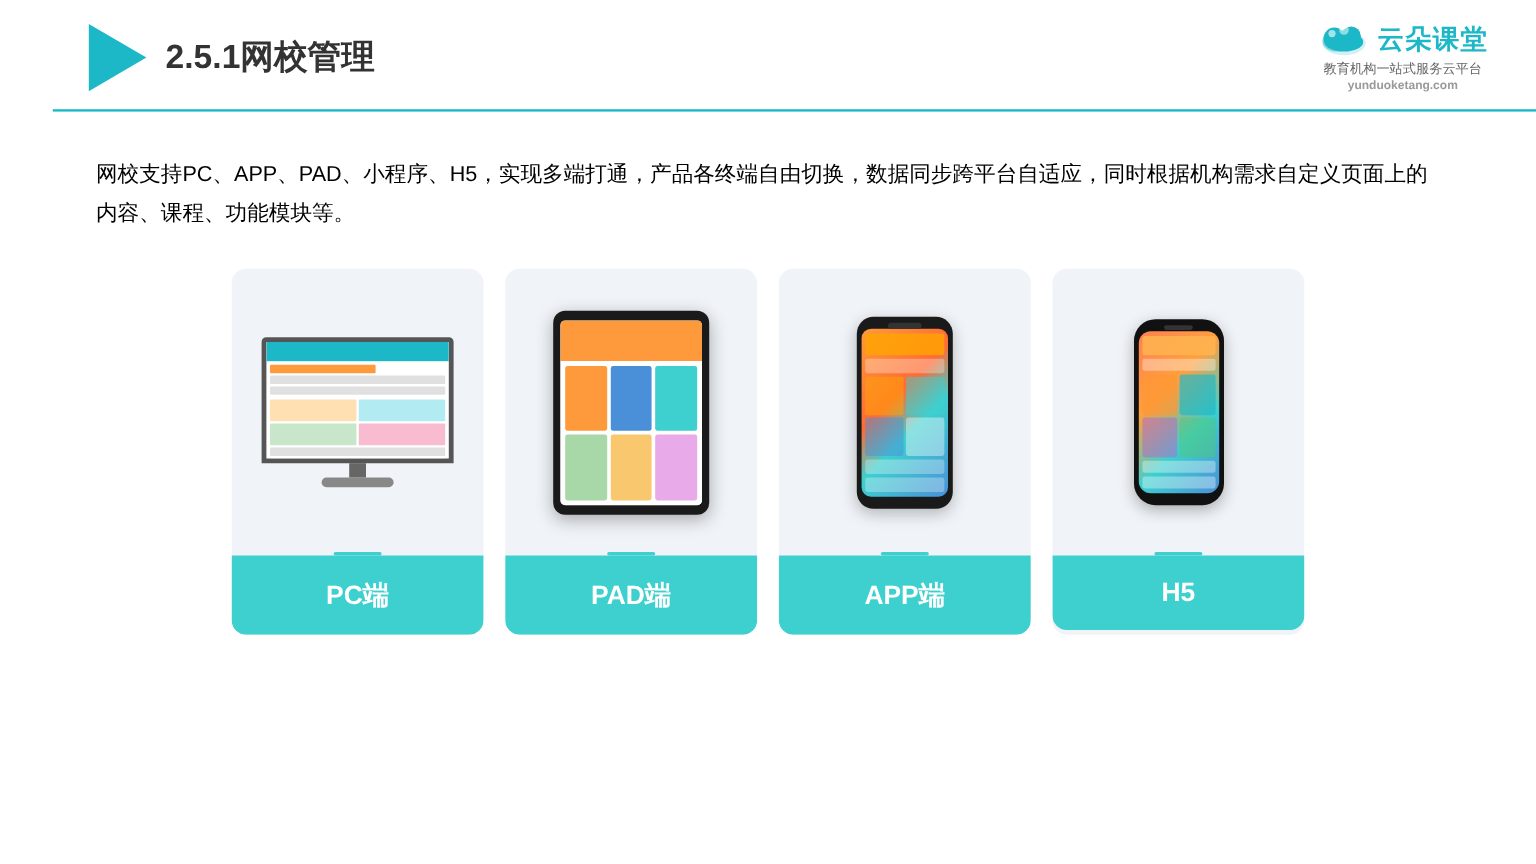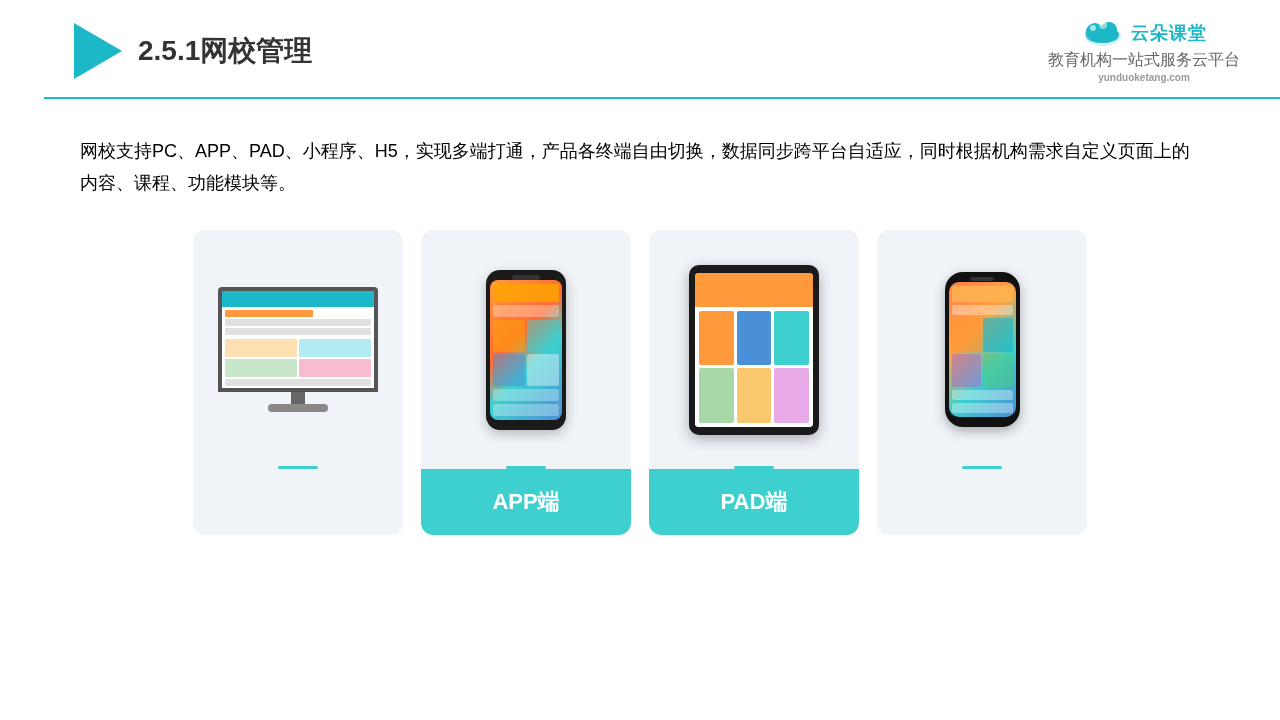--- a/index.html
+++ b/index.html
@@ -46,21 +46,21 @@
     .brand-logo {
       display: flex;
       align-items: center;
       gap: 6px;
     }
     .cloud-icon {
       width: 44px;
       height: 30px;
     }
     .brand-name {
-      font-size: 18px;
+      font-size: 22px;
       font-weight: bold;
       color: #1cb8c8;
       letter-spacing: 1px;
     }
     .brand-subtitle {
       font-size: 11px;
       color: #666;
       margin-top: 2px;
       text-align: center;
     }
@@ -328,21 +328,21 @@
         <ellipse cx="26" cy="14" rx="10" ry="8" fill="#1cb8c8" opacity="0.7"></ellipse>
         <ellipse cx="22" cy="17" rx="16" ry="8" fill="#1cb8c8"></ellipse>
         <ellipse cx="14" cy="14" rx="9" ry="9" fill="#1cb8c8"></ellipse>
         <ellipse cx="28" cy="12" rx="8" ry="8" fill="#1cb8c8"></ellipse>
 
         <circle cx="12" cy="10" r="3" fill="white" opacity="0.6"></circle>
         <circle cx="22" cy="7" r="4" fill="white" opacity="0.5"></circle>
       </svg>
       <span class="brand-name">云朵课堂</span>
     </div>
-    <div class="brand-subtitle" style="white-space:pre-line; font-size:16px; color:#666; text-align:right;">教育机构一站式服务云平台</div>
+    <div class="brand-subtitle" style="white-space:pre-line; font-size:11px; color:#666; text-align:right;">教育机构一站式服务云平台</div>
     <div class="brand-url">yunduoketang.com</div>
   </div>
 </header>
 
 <div class="description">
   <p>网校支持PC、APP、PAD、小程序、H5，实现多端打通，产品各终端自由切换，数据同步跨平台自适应，同时根据机构需求自定义页面上的内容、课程、功能模块等。</p>
 </div>
 
 <div class="cards-section">
 
@@ -363,20 +363,42 @@
             </div>
             <div class="monitor-row"></div>
             <div class="monitor-row"></div>
           </div>
         </div>
         <div class="monitor-neck"></div>
         <div class="monitor-base"></div>
       </div>
     </div>
     <div class="section-line"></div>
+    <div class="device-label">PC端</div>
+  </div>
+
+  <div class="device-card">
+    <div class="device-image-area">
+      <div class="ipad">
+        <div class="ipad-screen">
+          <div class="ipad-screen-inner">
+            <div class="ipad-rows">
+              <div class="ipad-cell"></div>
+              <div class="ipad-cell"></div>
+              <div class="ipad-cell"></div>
+              <div class="ipad-cell"></div>
+              <div class="ipad-cell"></div>
+              <div class="ipad-cell"></div>
+            </div>
+          </div>
+        </div>
+      </div>
+    </div>
+    <div class="section-line"></div>
+    <div class="device-label">PAD端</div>
   </div>
 
   <div class="device-card">
     <div class="device-image-area">
       <div class="phone">
         <div class="phone-screen">
           <div class="phone-screen-content">
             <div class="phone-row header-row"></div>
             <div class="phone-row"></div>
             <div class="phone-grid">
@@ -388,41 +410,20 @@
             <div class="phone-row"></div>
             <div class="phone-row"></div>
           </div>
         </div>
       </div>
     </div>
     <div class="section-line"></div>
     <div class="device-label">APP端</div>
   </div>
 
-  <div class="device-card">
-    <div class="device-image-area">
-      <div class="ipad">
-        <div class="ipad-screen">
-          <div class="ipad-screen-inner">
-            <div class="ipad-rows">
-              <div class="ipad-cell"></div>
-              <div class="ipad-cell"></div>
-              <div class="ipad-cell"></div>
-              <div class="ipad-cell"></div>
-              <div class="ipad-cell"></div>
-              <div class="ipad-cell"></div>
-            </div>
-          </div>
-        </div>
-      </div>
-    </div>
-    <div class="section-line"></div>
-    <div class="device-label">PAD端</div>
-  </div>
-
 
   <div class="device-card">
     <div class="device-image-area">
       <div class="phone-mini" style="background:#111; border-radius:18px;">
         <div class="phone-mini-screen" style="background: linear-gradient(135deg, #ff7f50 0%, #ffa040 35%, #3ecfcf 65%, #4a90d9 100%);">
           <div class="phone-mini-inner">
             <div class="pm-header" style="background: rgba(255,180,80,0.85);"></div>
             <div class="pm-row"></div>
             <div class="pm-grid">
               <div class="pm-cell" style="background:rgba(255,150,50,0.65); border-radius:2px;"></div>
@@ -430,15 +431,16 @@
               <div class="pm-cell" style="background:rgba(180,100,200,0.5); border-radius:2px;"></div>
               <div class="pm-cell" style="background:rgba(80,200,120,0.5); border-radius:2px;"></div>
             </div>
             <div class="pm-row"></div>
             <div class="pm-row"></div>
           </div>
         </div>
       </div>
     </div>
     <div class="section-line"></div>
+    <div class="device-label">H5</div>
   </div>
 
 </div>
 
 </body></html>

